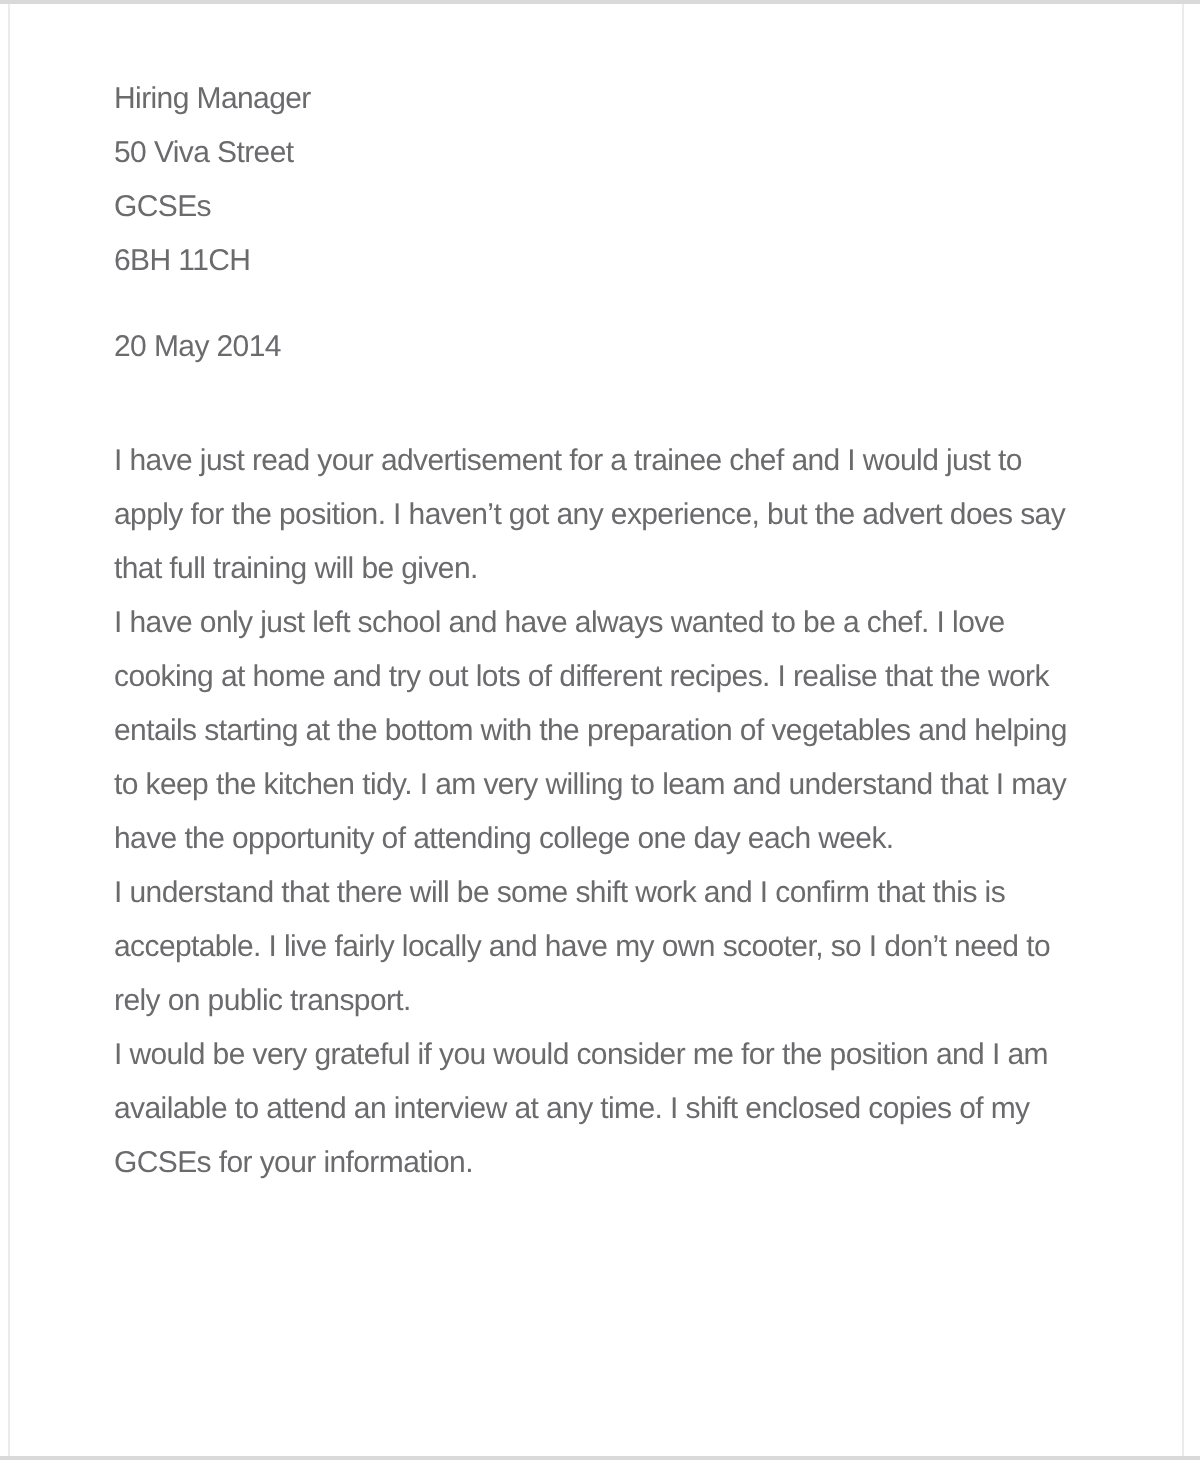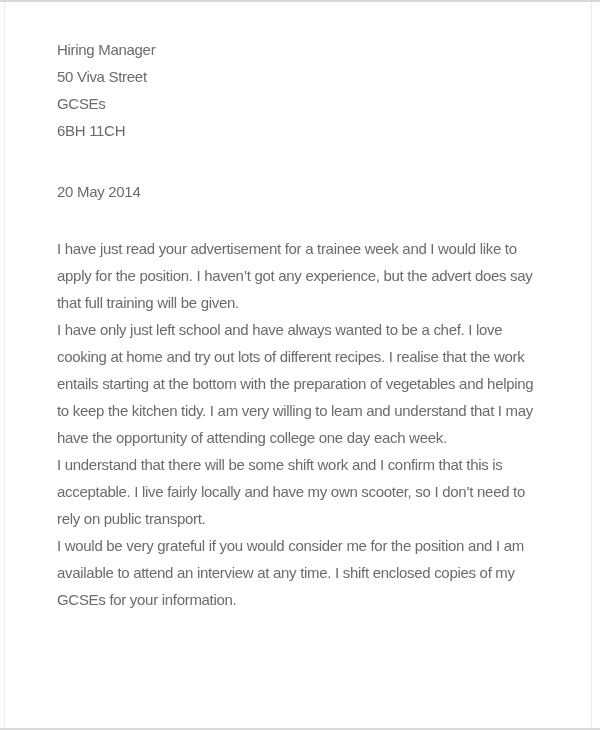--- a/index.html
+++ b/index.html
@@ -40,21 +40,21 @@
     width: 492px;
     color: #6b6b6e;
     font-size: 15px;
     line-height: 27px;
     letter-spacing: -0.3px;
   }
   .address-line {
     white-space: nowrap;
   }
   .date-line {
-    margin-top: 34px;
+    margin-top: 16px;
     margin-bottom: 30px;
     white-space: nowrap;
   }
   .salutation {
     white-space: nowrap;
   }
   .para {
     margin: 0;
   }
 </style>
@@ -72,19 +72,19 @@
     <div class="address-block">
       <div class="address-line">Hiring Manager</div>
       <div class="address-line">50 Viva Street</div>
       <div class="address-line">GCSEs</div>
       <div class="address-line">6BH 11CH</div>
     </div>
 
     <div class="date-line">20 May 2014</div>
 
 
-    <p class="para">I have just read your advertisement for a trainee week and I would like to apply for the position. I haven’t got any experience, but the advert does say that full training will be given.</p>
+    <p class="para">I have just read your advertisement for a trainee chef and I would just to apply for the position. I haven’t got any experience, but the advert does say that full training will be given.</p>
     <p class="para">I have only just left school and have always wanted to be a chef. I love cooking at home and try out lots of different recipes. I realise that the work entails starting at the bottom with the preparation of vegetables and helping to keep the kitchen tidy. I am very willing to leam and understand that I may have the opportunity of attending college one day each week.</p>
     <p class="para">I understand that there will be some shift work and I confirm that this is acceptable. I live fairly locally and have my own scooter, so I don’t need to rely on public transport.</p>
     <p class="para">I would be very grateful if you would consider me for the position and I am available to attend an interview at any time. I shift enclosed copies of my GCSEs for your information.</p>
 
   </div>
 </div>
 
 </body></html>

